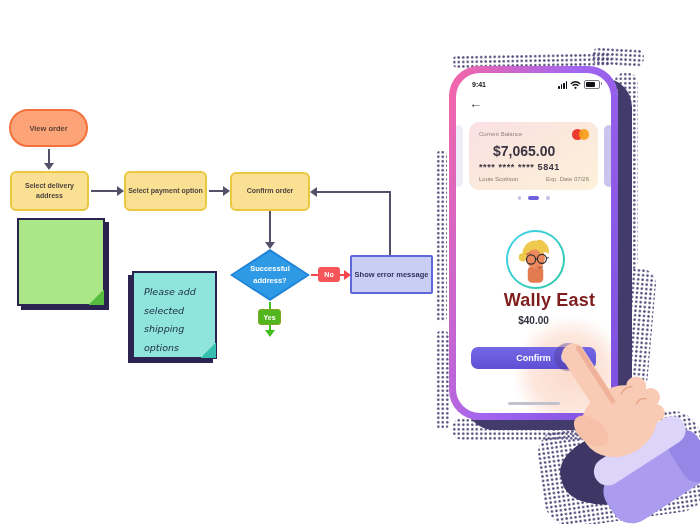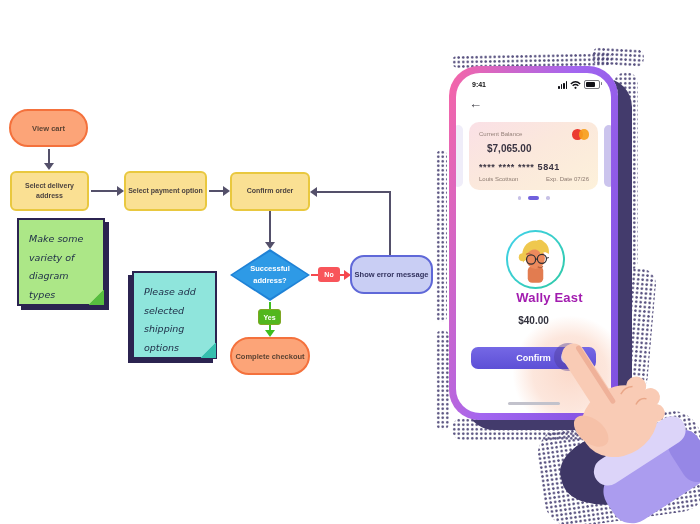--- a/index.html
+++ b/index.html
@@ -6,21 +6,21 @@
   .stage{position:relative;width:700px;height:524px;background:#fff;overflow:hidden;
          font-family:"Liberation Sans",sans-serif;}
 
   
   .fc-node{position:absolute;display:flex;align-items:center;justify-content:center;
            text-align:center;font-weight:bold;box-sizing:border-box;}
   .term{background:#FCA478;border:2.5px solid #F4713C;border-radius:20px;
         color:#5C4333;font-size:7.5px;}
   .proc{background:#FAE093;border:2px solid #E9C83F;border-radius:6px;
         color:#4C4340;font-size:7px;line-height:1.5;padding:2px;}
-  .err{background:#C9CEF4;border:2px solid #5F68D8;border-radius:14px;
+  .err{background:#C9CEF4;border:2px solid #5F68D8;border-radius:2px;
        color:#32325E;font-size:7.5px;}
   .dmd-wrap{position:absolute;}
   .dmd{position:absolute;clip-path:polygon(50% 0,100% 50%,50% 100%,0 50%);}
   .dmd.back{inset:0;background:#1F82D6;}
   .dmd.front{inset:2.5px;background:#2E9AE6;}
   .dmd-label{position:absolute;inset:0;display:flex;align-items:center;justify-content:center;
              color:#fff;font-size:7.5px;font-weight:bold;text-align:center;line-height:1.6;
              padding:0 12px;}
   .fc-line{position:absolute;background:#54506A;}
   .ah{position:absolute;width:0;height:0;border-style:solid;border-color:transparent;}
@@ -65,35 +65,35 @@
   .app-title{position:absolute;left:0;right:0;top:1px;text-align:center;font-size:11px;
              font-weight:bold;color:#1E1E28;}
   .side-card{position:absolute;top:52px;width:10px;height:62px;border-radius:8px;}
   .balance-card{position:absolute;left:13px;top:49px;width:129px;height:68px;border-radius:10px;
         background:linear-gradient(150deg,#FAE0E6 0%,#FBE8DC 45%,#FDF1DA 100%);}
   .bc-label{position:absolute;left:10px;top:9px;font-size:6px;color:#97837B;}
   .mc{position:absolute;right:9px;top:7px;width:17px;height:11px;}
   .mc i{position:absolute;top:0;width:10.5px;height:10.5px;border-radius:50%;}
   .mc .r{left:0;background:#EB3B30;}
   .mc .o{right:0;background:#F79E1B;opacity:.92;}
-  .bc-amount{position:absolute;left:2px;top:21px;font-size:10px;font-weight:bold;color:#3A3442;padding-left:16px;}
+  .bc-amount{position:absolute;left:8px;top:21px;font-size:14px;font-weight:bold;color:#3A3442;padding-left:16px;}
   .bc-number{position:absolute;left:10px;top:40px;font-size:9px;font-weight:bold;color:#3A3442;letter-spacing:.6px;}
   .bc-row{position:absolute;left:10px;right:9px;bottom:8px;display:flex;justify-content:space-between;
           font-size:6px;color:#8C7A70;}
   .dots{position:absolute;top:123px;left:0;right:0;display:flex;justify-content:center;
         align-items:center;gap:7px;}
   .dot{width:3.5px;height:3.5px;border-radius:50%;background:#C7C1E6;}
   .dot.active{width:11px;height:4px;border-radius:3px;background:#6F60DD;}
   .avatar{position:absolute;left:50px;top:157px;width:55px;height:55px;border-radius:50%;
           border:2.5px solid transparent;
           background-image:linear-gradient(#fff,#fff),linear-gradient(130deg,#41D2EC,#2EC9A5);
           background-origin:border-box;background-clip:content-box,border-box;}
   .avatar svg{position:absolute;inset:2px;border-radius:50%;overflow:hidden;}
-  .recip-name{position:absolute;top:217px;left:0;right:0;text-align:center;font-size:13px;
-              font-weight:bold;color:#a21caf;letter-spacing:.2px;padding-left:32px;}
+  .recip-name{position:absolute;top:217px;left:0;right:0;text-align:center;font-size:18px;
+              font-weight:bold;color:#7f1d1d;letter-spacing:.2px;padding-left:32px;}
   .recip-amt{position:absolute;top:242px;left:0;right:0;text-align:center;font-size:10px;
              font-weight:bold;color:#33323E;}
   .glow{position:absolute;left:56px;top:242px;width:116px;height:116px;border-radius:50%;
         background:radial-gradient(circle,rgba(246,167,131,.42) 0%,rgba(246,167,131,.28) 45%,rgba(246,167,131,0) 70%);}
   .cta{position:absolute;left:15px;top:274px;width:125px;height:22px;border-radius:7px;border:none;
        background:linear-gradient(180deg,#7568E5,#5D4FD6);color:#fff;font-size:9px;font-weight:bold;
        font-family:"Liberation Sans",sans-serif;cursor:pointer;}
   .ripple-o{position:absolute;left:98px;top:270px;width:28px;height:28px;border-radius:50%;
             background:rgba(76,58,150,.42);}
   .ripple-i{position:absolute;left:105px;top:277px;width:14px;height:14px;border-radius:50%;
@@ -101,21 +101,21 @@
   .home{position:absolute;bottom:8px;left:50%;width:52px;height:3px;margin-left:-26px;
         border-radius:2px;background:#C2C2CC;}
   .hand{position:absolute;left:500px;top:332px;z-index:6;}
 </style>
 </head>
 <body>
 
 <div class="stage">
 
   <div class="fc-node term" style="left:9px;top:109px;width:79px;height:38px;">
-    <span>View cart</span>
+    <span>View order</span>
   </div>
 
   <div class="fc-line" style="left:48px;top:149px;width:2px;height:14px;"></div>
   <div class="ah ah-down" style="left:44px;top:163px;"></div>
 
   <div class="fc-node proc" style="left:10px;top:171px;width:79px;height:40px;">
     <span>Select delivery address</span>
   </div>
 
   <div class="fc-line" style="left:91px;top:190px;width:26px;height:2px;"></div>
@@ -150,26 +150,22 @@
   </div>
 
   <div class="fc-line" style="left:389px;top:192px;width:2px;height:63px;"></div>
   <div class="fc-line" style="left:317px;top:191px;width:74px;height:2px;"></div>
   <div class="ah ah-left" style="left:310px;top:187px;"></div>
 
   <div class="fc-line" style="left:269px;top:302px;width:2px;height:28px;background:#3FBE1E;"></div>
   <div class="ah ah-down green" style="left:265px;top:330px;"></div>
   <div class="badge yes" style="left:258px;top:309px;width:23px;height:16px;">Yes</div>
 
-  <div class="fc-node term" style="left:230px;top:337px;width:80px;height:38px;font-size:7.5px;">
-    <span>Complete checkout</span>
-  </div>
 
   <div class="note note-green" style="left:17px;top:218px;width:88px;height:88px;">
-    <span>Make some variety of diagram types</span>
     <i class="fold"></i>
   </div>
   <div class="note note-teal" style="left:132px;top:263px;width:85px;height:88px;">
     <span>Please add selected shipping options</span>
     <i class="fold"></i>
   </div>
 
   <div class="speck" style="left:452px;top:54px;width:160px;height:13px;border-radius:6px;transform:rotate(-1deg);"></div>
   <div class="speck" style="left:592px;top:48px;width:52px;height:18px;border-radius:8px;transform:rotate(3deg);"></div>
   <div class="speck" style="left:614px;top:72px;width:24px;height:200px;border-radius:12px;"></div>

